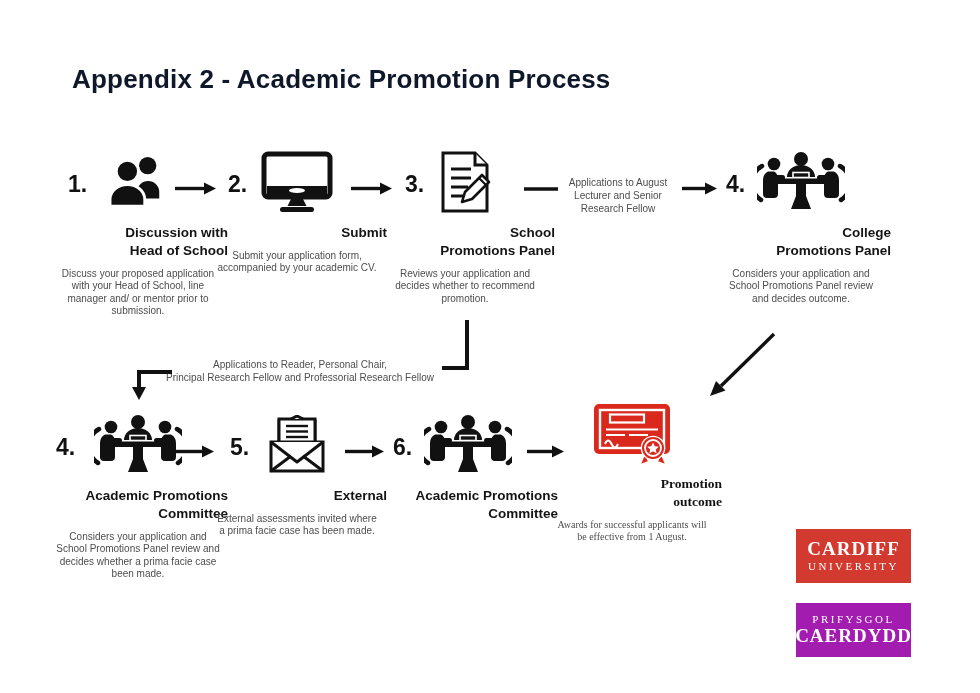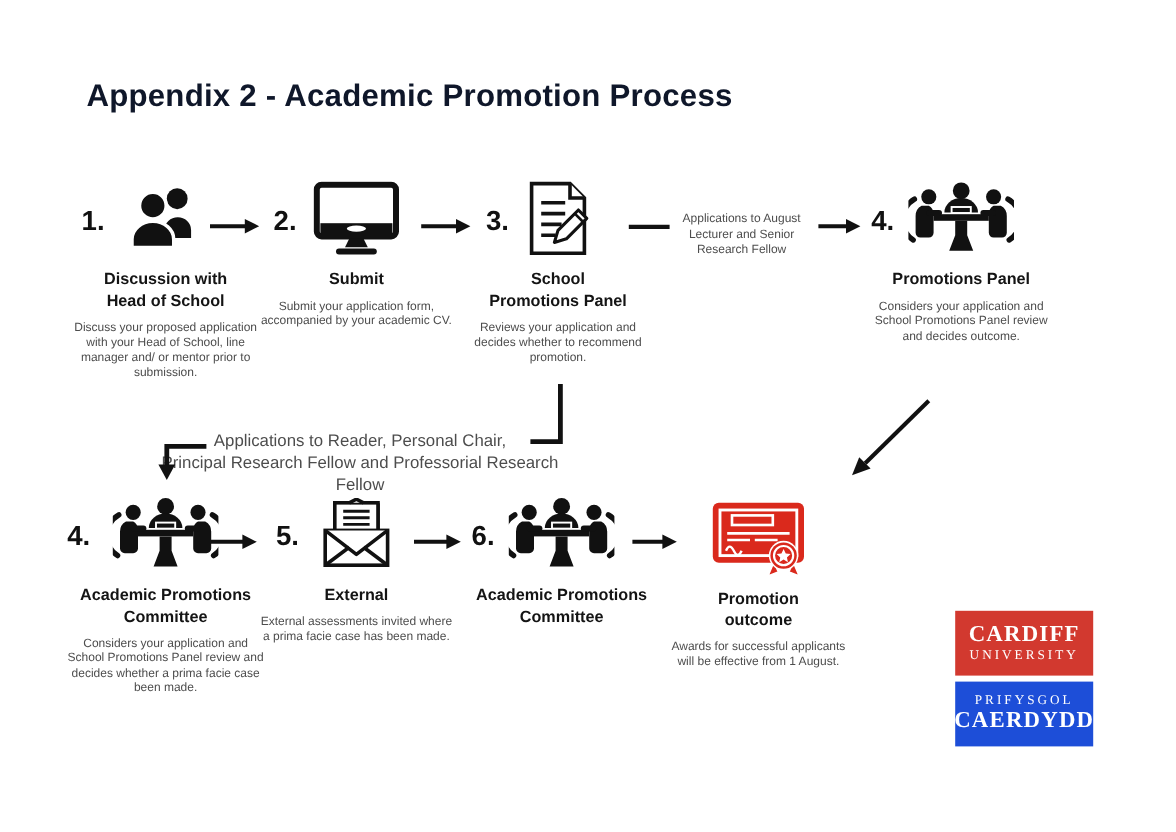--- a/index.html
+++ b/index.html
@@ -3,40 +3,40 @@
 <meta charset="utf-8">
 <style>
   html,body{margin:0;padding:0;background:#fff;}
   .page{position:relative;width:980px;height:693px;background:#ffffff;overflow:hidden;
         font-family:"Liberation Sans","DejaVu Sans",sans-serif;}
   .page-title{position:absolute;left:72px;top:64px;font-size:26px;font-weight:700;
         color:#0f172a;letter-spacing:.2px;}
   .step{position:absolute;width:180px;text-align:center;}
   .icon-row{position:relative;height:64px;display:flex;align-items:center;justify-content:center;}
   .num{position:absolute;top:50%;transform:translateY(-50%);font-size:23px;font-weight:700;color:#111;}
-  .titles{margin-top:8px;font-size:13.5px;font-weight:700;color:#141414;line-height:1.32;}
+  .titles{margin-top:8px;font-size:13.5px;font-weight:700;color:#141414;line-height:1.32;text-align:right;}
   .titles span{display:block;}
   .desc{margin:8px auto 0;font-size:10px;color:#4d4d4d;line-height:1.25;max-width:160px;}
   .conn{position:absolute;}
   .conn-label{position:absolute;font-size:10px;color:#4d4d4d;text-align:center;line-height:1.3;}
   .conn-label span{display:block;}
   
   .s1{left:48px;top:152px;}  .s1 .num{left:20px;}
   .s2{left:207px;top:152px;} .s2 .num{left:21px;}
   .s3{left:375px;top:152px;} .s3 .num{left:30px;}
   .s4{left:711px;top:152px;} .s4 .num{left:15px;}
   .s5{left:48px;top:415px;}  .s5 .num{left:8px;}
   .s6{left:207px;top:415px;} .s6 .num{left:23px;}
   .s7{left:378px;top:415px;} .s7 .num{left:15px;}
-  .s8{left:542px;top:418px;}
+  .s8{left:542px;top:403px;font-family:Liberation Serif, serif;}
   
   .logo{position:absolute;left:796px;top:509px;width:115px;}
   .logo-block{height:54px;margin-bottom:5px;display:flex;flex-direction:column;
         align-items:center;justify-content:center;color:#fff;
-        font-family:"Liberation Serif","DejaVu Serif",serif;}
+        font-family:"Liberation Serif","DejaVu Serif",serif;margin-top:20px;}
   .logo-big{font-size:19px;letter-spacing:1px;font-weight:600;line-height:1.1;}
   .logo-small{font-size:11px;letter-spacing:2.5px;font-weight:500;line-height:1.2;}
 </style>
 </head>
 <body>
 
 <div class="page">
 
   <div class="page-title">Appendix 2 - Academic Promotion Process</div>
 
@@ -116,20 +116,21 @@
           <rect x="15" y="24" width="13" height="5" rx="2.5" fill="#111"></rect>
           <path d="M5 15 a20 20 0 0 0 -1 34" stroke="#111" stroke-width="4.5" fill="none" stroke-linecap="round"></path>
           <circle cx="71" cy="13" r="6.3" fill="#111"></circle>
           <path d="M77 20.5 a9.5 9.5 0 0 1 5 8.5 v14 a4 4 0 0 1 -4 4 h-7 a4 4 0 0 1 -4 -4 v-16.5 a8 8 0 0 1 4 -6 z" fill="#111"></path>
           <rect x="60" y="24" width="13" height="5" rx="2.5" fill="#111"></rect>
           <path d="M83 15 a20 20 0 0 1 1 34" stroke="#111" stroke-width="4.5" fill="none" stroke-linecap="round"></path>
         </svg>
       </span>
     </div>
     <div class="titles">
+      <span>College</span>
       <span>Promotions Panel</span>
     </div>
     <div class="desc">Considers your application and School Promotions Panel review and decides outcome.</div>
   </div>
 
   <svg class="conn" style="left:172px;top:181px;" width="46" height="15">
     <line x1="3" y1="7.5" x2="33" y2="7.5" stroke="#111" stroke-width="3.4"></line>
     <path d="M32 1.5 L44 7.5 L32 13.5 z" fill="#111"></path>
   </svg>
   <svg class="conn" style="left:348px;top:181px;" width="46" height="15">
@@ -145,21 +146,21 @@
     <span>Research Fellow</span>
   </div>
   <svg class="conn" style="left:680px;top:181px;" width="38" height="15">
     <line x1="2" y1="7.5" x2="26" y2="7.5" stroke="#111" stroke-width="3.4"></line>
     <path d="M25 1.5 L37 7.5 L25 13.5 z" fill="#111"></path>
   </svg>
 
   <svg class="conn" style="left:440px;top:320px;" width="32" height="54">
     <path d="M27 0 V48 H2" stroke="#111" stroke-width="4" fill="none"></path>
   </svg>
-  <div class="conn-label" style="left:130px;top:358px;width:340px;font-size:14px;">
+  <div class="conn-label" style="left:130px;top:358px;width:340px;font-size:10px;">
     <span>Applications to Reader, Personal Chair,</span>
     <span>Principal Research Fellow and Professorial Research Fellow</span>
   </div>
   <svg class="conn" style="left:130px;top:364px;" width="44" height="40">
     <path d="M42 8 H9 V24" stroke="#111" stroke-width="4" fill="none"></path>
     <path d="M2 23 L16 23 L9 36 z" fill="#111"></path>
   </svg>
   <svg class="conn" style="left:702px;top:328px;" width="80" height="78">
     <line x1="72" y1="6" x2="19" y2="58" stroke="#111" stroke-width="3.4"></line>
     <path d="M8 68 L23.5 62.5 L14 53 z" fill="#111"></path>
@@ -281,19 +282,19 @@
   <svg class="conn" style="left:524px;top:444px;" width="42" height="15">
     <line x1="3" y1="7.5" x2="29" y2="7.5" stroke="#111" stroke-width="3.4"></line>
     <path d="M28 1.5 L40 7.5 L28 13.5 z" fill="#111"></path>
   </svg>
 
   <div class="logo">
     <div class="logo-block" style="background:#D2392F;">
       <span class="logo-big">CARDIFF</span>
       <span class="logo-small">UNIVERSITY</span>
     </div>
-    <div class="logo-block" style="background:#1d4ed8;">
+    <div class="logo-block" style="background:#a21caf;">
       <span class="logo-small">PRIFYSGOL</span>
       <span class="logo-big">CAERDYDD</span>
     </div>
   </div>
 
 </div>
 
 </body></html>

